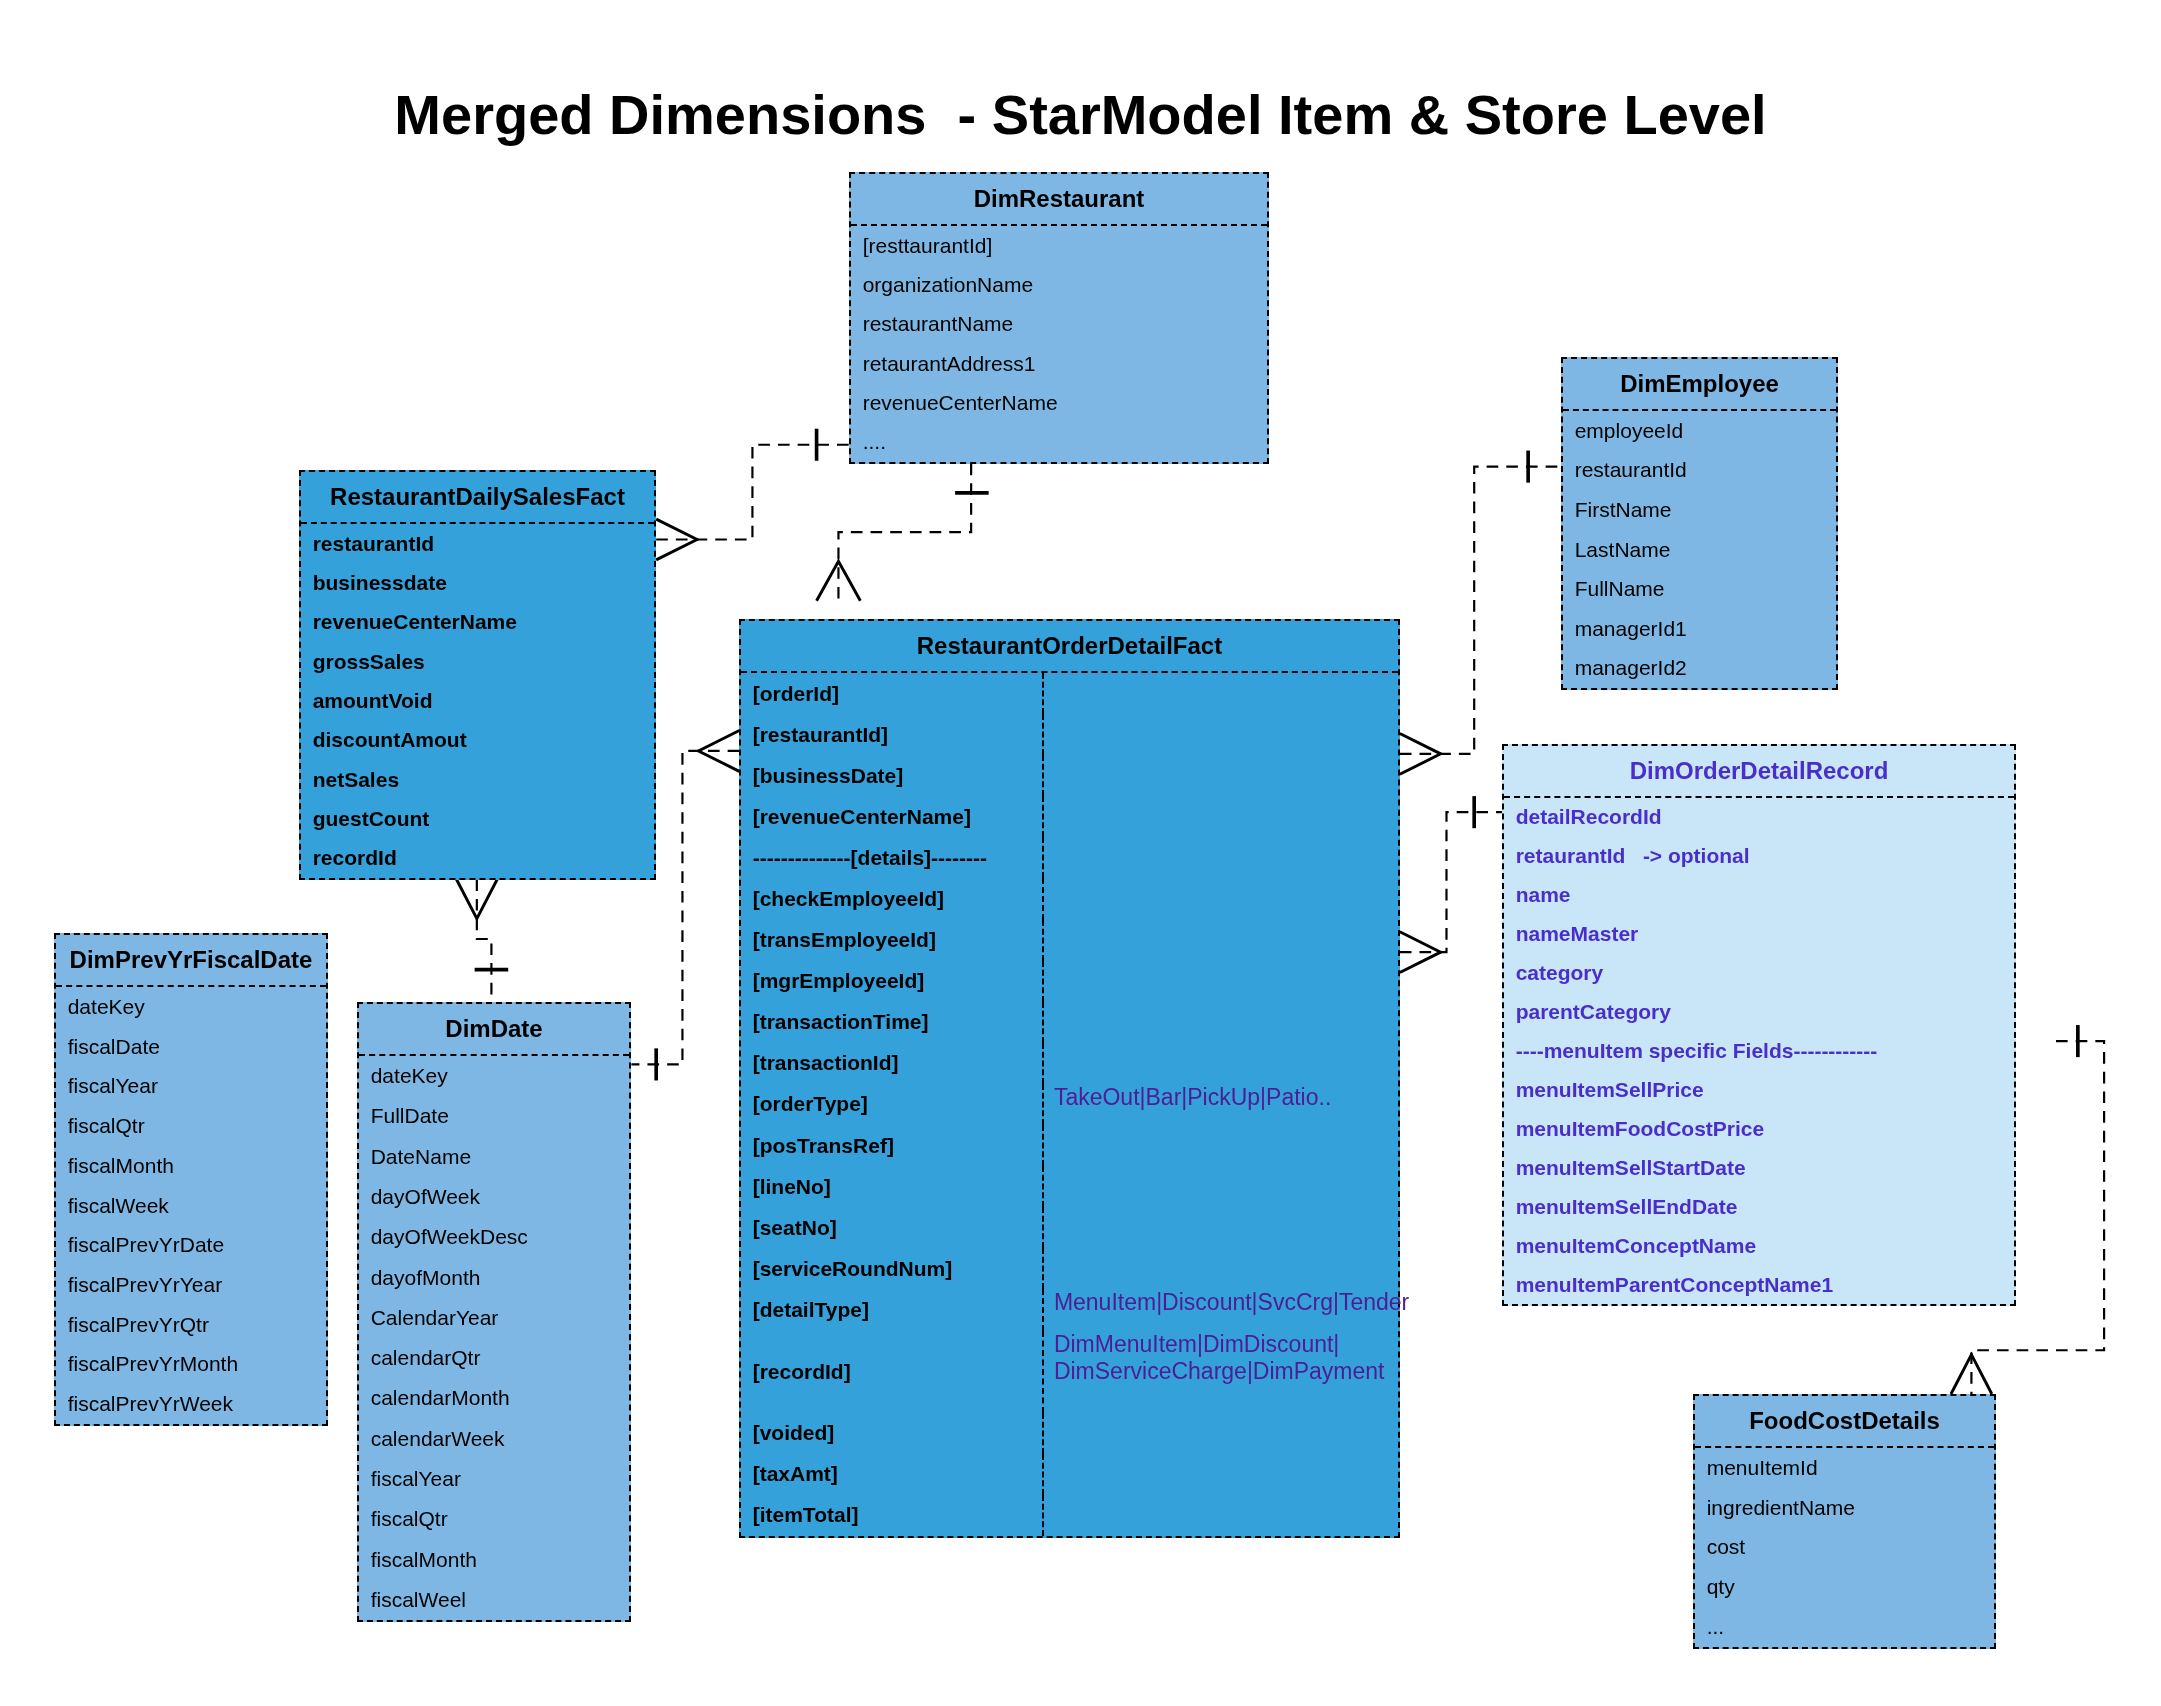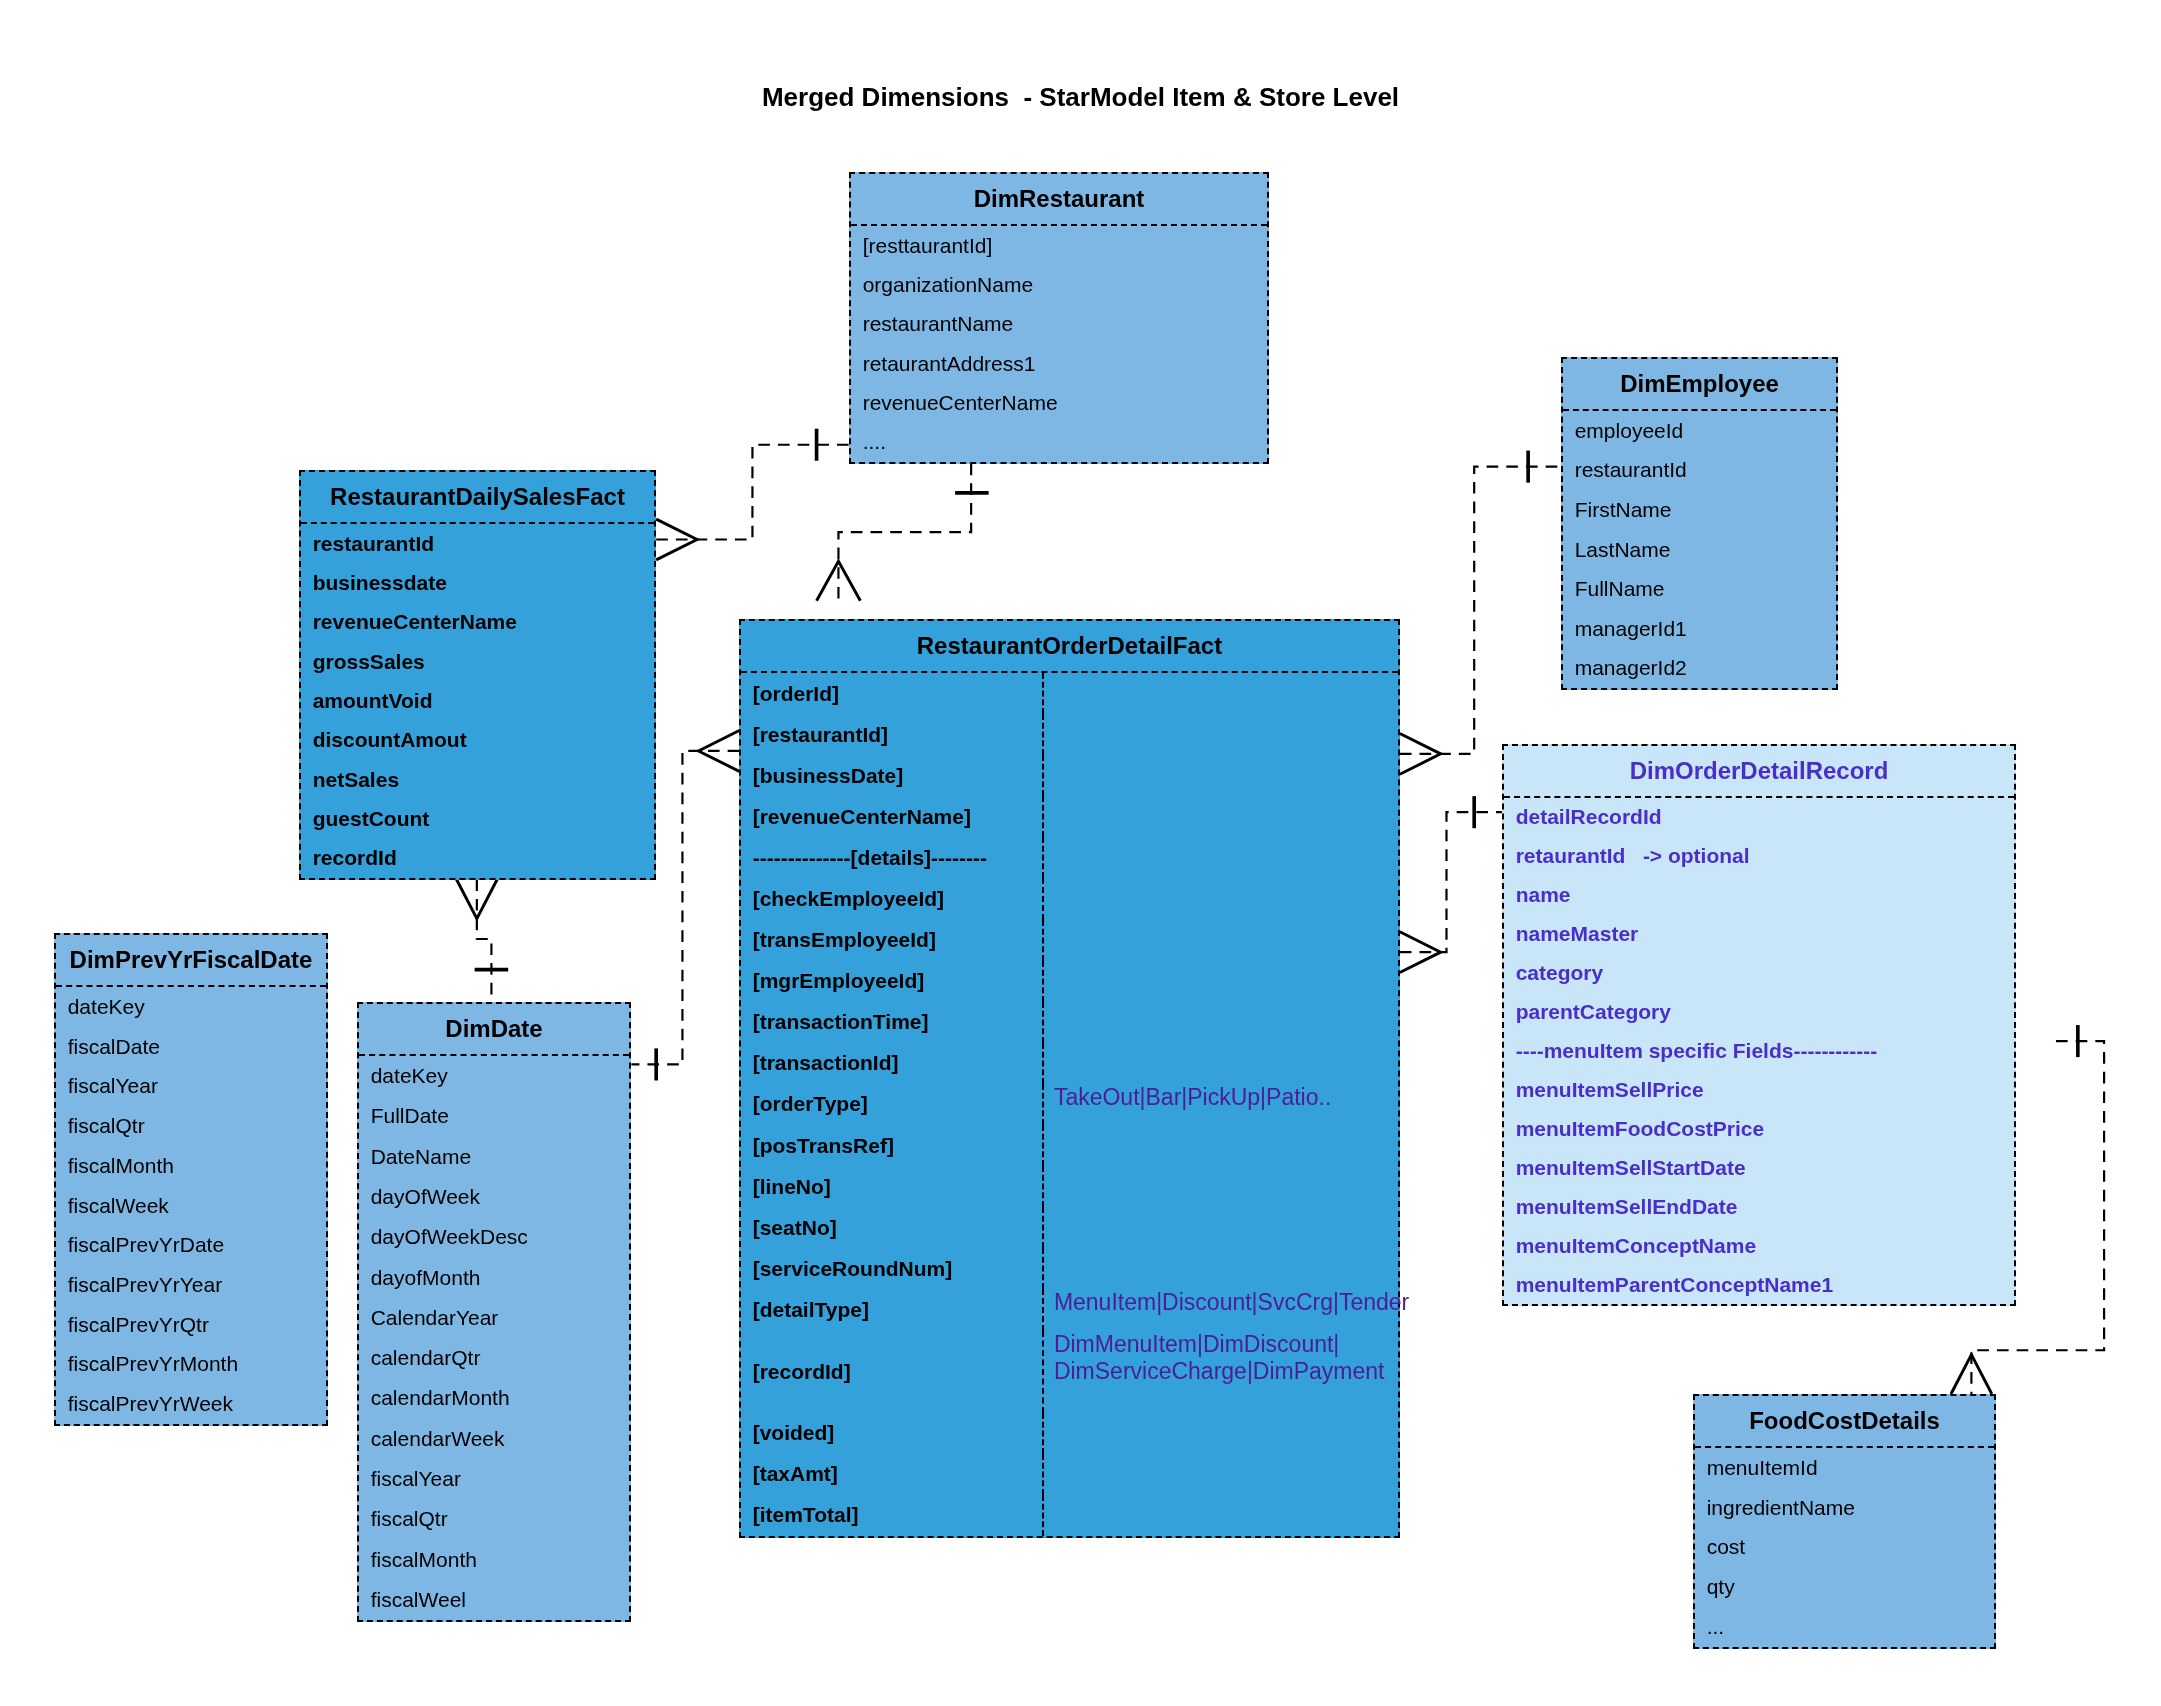--- a/index.html
+++ b/index.html
@@ -1,18 +1,18 @@
 <!DOCTYPE html>
 <html style="--dim: #7eb7e3; --fact: #34a1da; --light: #c9e6f8; --purple: #4a2ec9;font-size:11.7px"><head>
 <meta charset="utf-8">
 <style>
   html,body{margin:0;padding:0;background:#ffffff;font-family:"Liberation Sans",sans-serif;color:#000;}
   .canvas{position:relative;width:2161px;height:1706px;overflow:hidden;background:#fff;}
   .title{position:absolute;top:82px;left:0;width:100%;box-sizing:border-box;
-         text-align:center;font-size:26px;font-weight:bold;white-space:pre;}
+         text-align:center;font-size:56px;font-weight:bold;white-space:pre;}
   .entity{position:absolute;border:2.2px dashed #000;box-sizing:border-box;display:flex;flex-direction:column;}
   .thead{height:50px;flex:none;border-bottom:2.2px dashed #000;display:flex;align-items:center;justify-content:center;
          font-size:24px;font-weight:bold;}
   .tbody{flex:1 1 auto;display:flex;flex-direction:column;}
   .row{flex:1;display:flex;align-items:center;min-height:0;}
   .row.tall{flex:2;}
   .cell-field{padding-left:11.7px;white-space:pre;font-size:21px;}
   .cell-note{flex:1;align-self:stretch;border-left:2.2px dashed #000;display:flex;flex-direction:column;
              padding-left:10.2px;font-size:23px;line-height:27px;color:#4c1d95;font-weight:normal;}
   .t-dim{background:var(--dim);}

